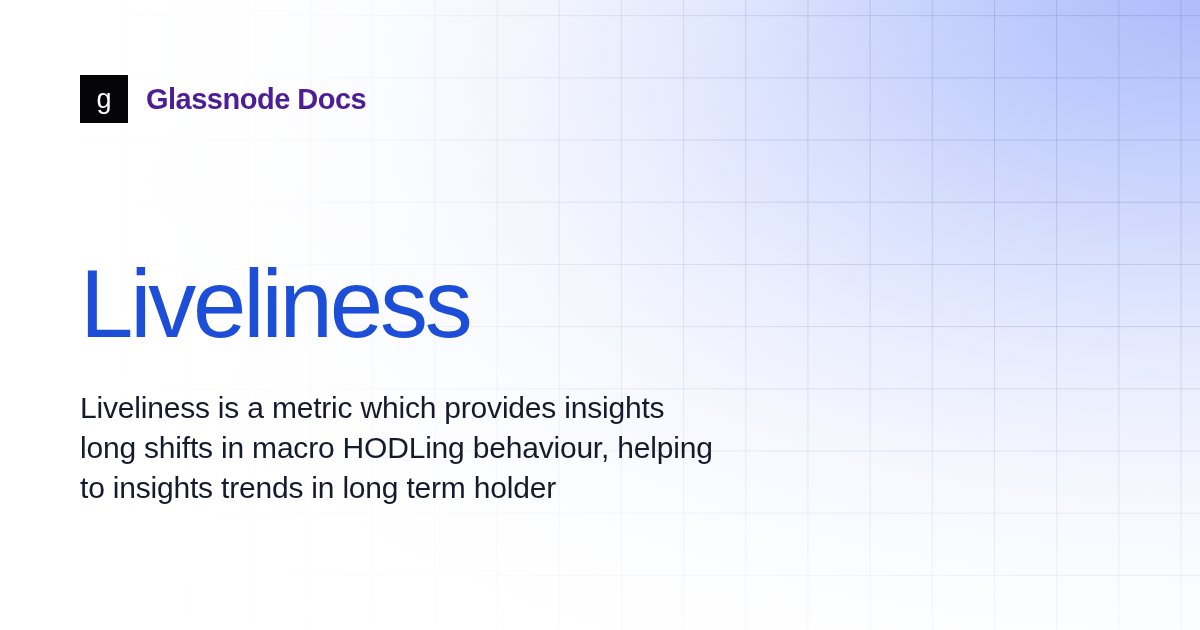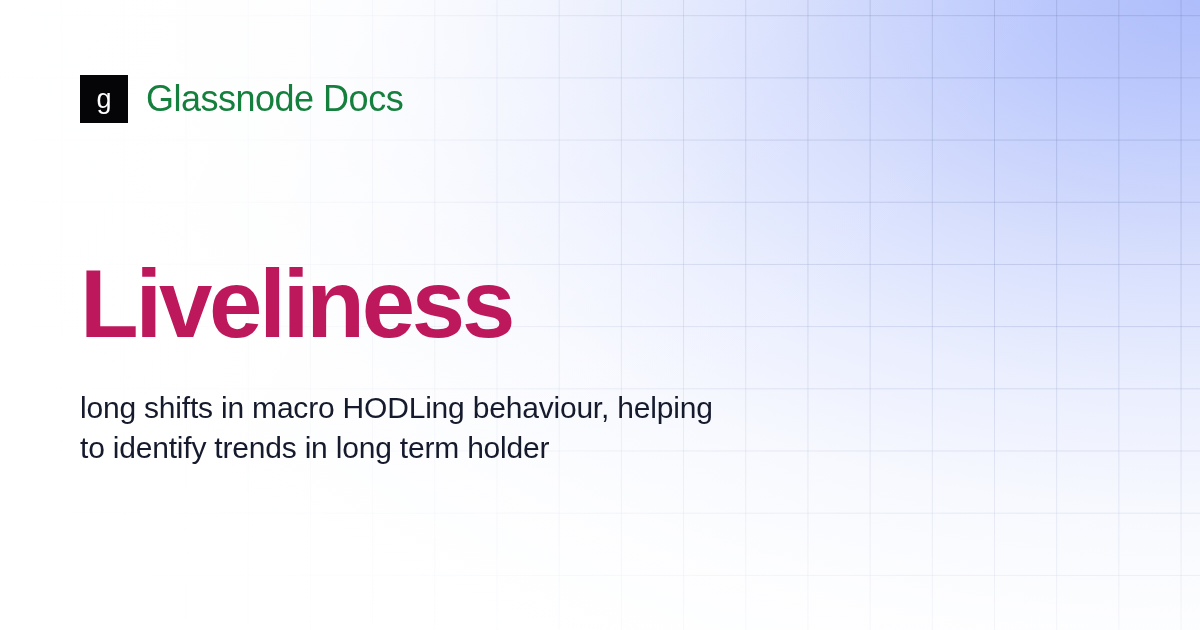--- a/index.html
+++ b/index.html
@@ -106,38 +106,38 @@
     background: #050507;
     display: flex;
     align-items: center;
     justify-content: center;
     flex: 0 0 auto;
   }
 
   .brand-mark svg { display: block; }
 
   .brand-title {
-    font-size: 36px;
-    font-weight: normal;
+    font-size: 29px;
+    font-weight: bold;
     letter-spacing: -0.5px;
-    color: #15803d;
+    color: #4c1d95;
     white-space: nowrap;
     line-height: 1;
   }
 
   
   .page-title {
     position: absolute;
     left: 80px;
     top: 256px;
     font-size: 96px;
-    font-weight: bold;
+    font-weight: normal;
     letter-spacing: -3.2px;
     line-height: 1;
-    color: #be185d;
+    color: #1d4ed8;
     white-space: nowrap;
   }
 
   
   .page-desc {
     position: absolute;
     left: 80px;
     top: 388px;
     width: 800px;
     font-size: 30px;
@@ -165,17 +165,18 @@
       <svg width="32" height="32" viewBox="0 0 32 32" aria-hidden="true">
         <text x="16" y="24.5" text-anchor="middle" font-family="'Liberation Sans', sans-serif" font-size="27" font-weight="normal" fill="#ffffff">g</text>
       </svg>
     </div>
     <div class="brand-title">Glassnode Docs</div>
   </div>
 
   <h1 class="page-title">Liveliness</h1>
 
   <div class="page-desc">
+    <span class="desc-line">Liveliness is a metric which provides insights</span>
     <span class="desc-line">long shifts in macro HODLing behaviour, helping</span>
-    <span class="desc-line">to identify trends in long term holder</span>
+    <span class="desc-line">to insights trends in long term holder</span>
   </div>
 
 </div>
 
 </body></html>

